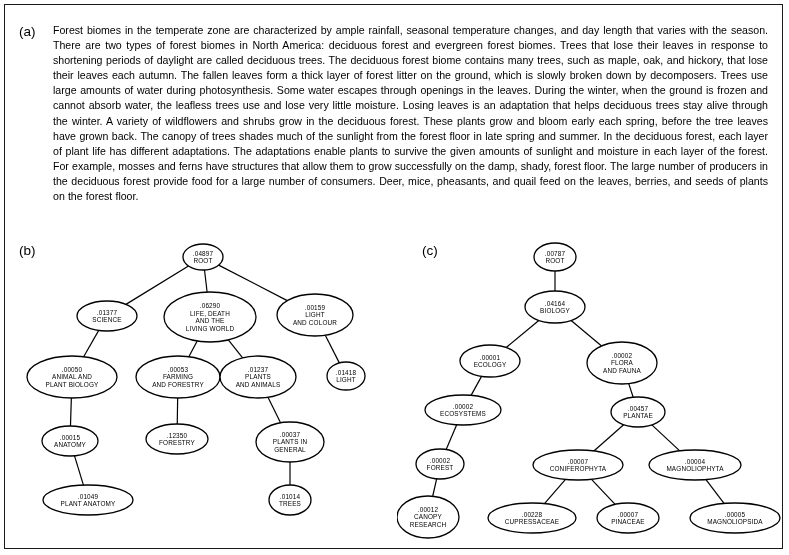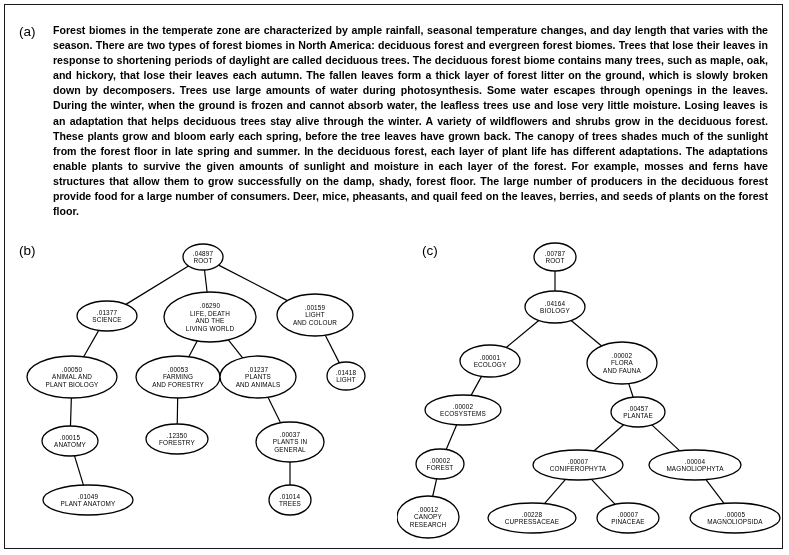--- a/index.html
+++ b/index.html
@@ -39,21 +39,20 @@
     left: 48px;
     top: 18px;
     width: 715px;
     font-family: "Liberation Sans", sans-serif;
     font-size: 10.6px;
     line-height: 15.1px;
     color: #000;
     text-align: justify;
     text-justify: inter-word;
     word-spacing: 0.2px;
-    font-weight: bold;
   }
 
   .tree-svg {
     position: absolute;
     top: 0;
     left: 0;
   }
   #tree-b-wrap {
     position: absolute;
     left: 0px;

